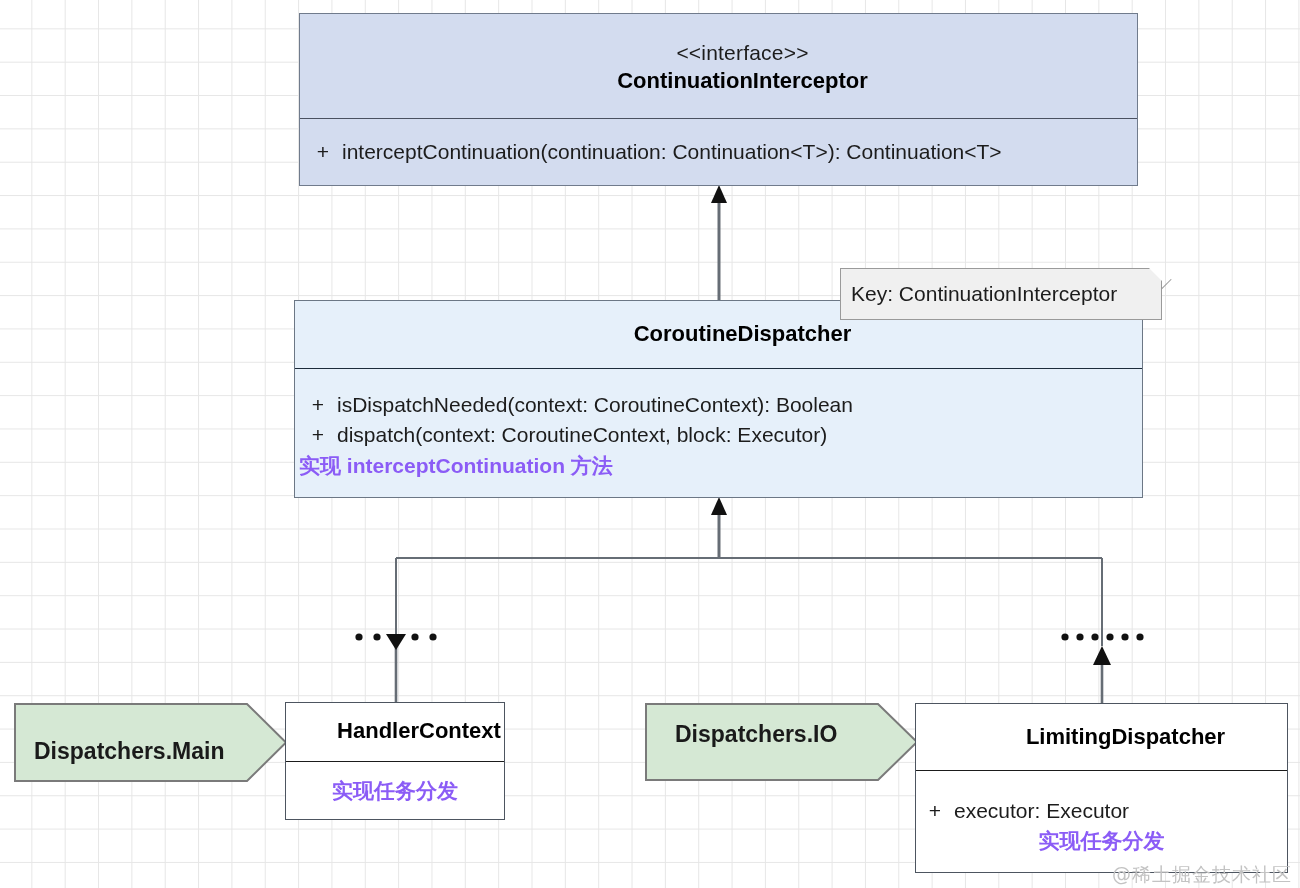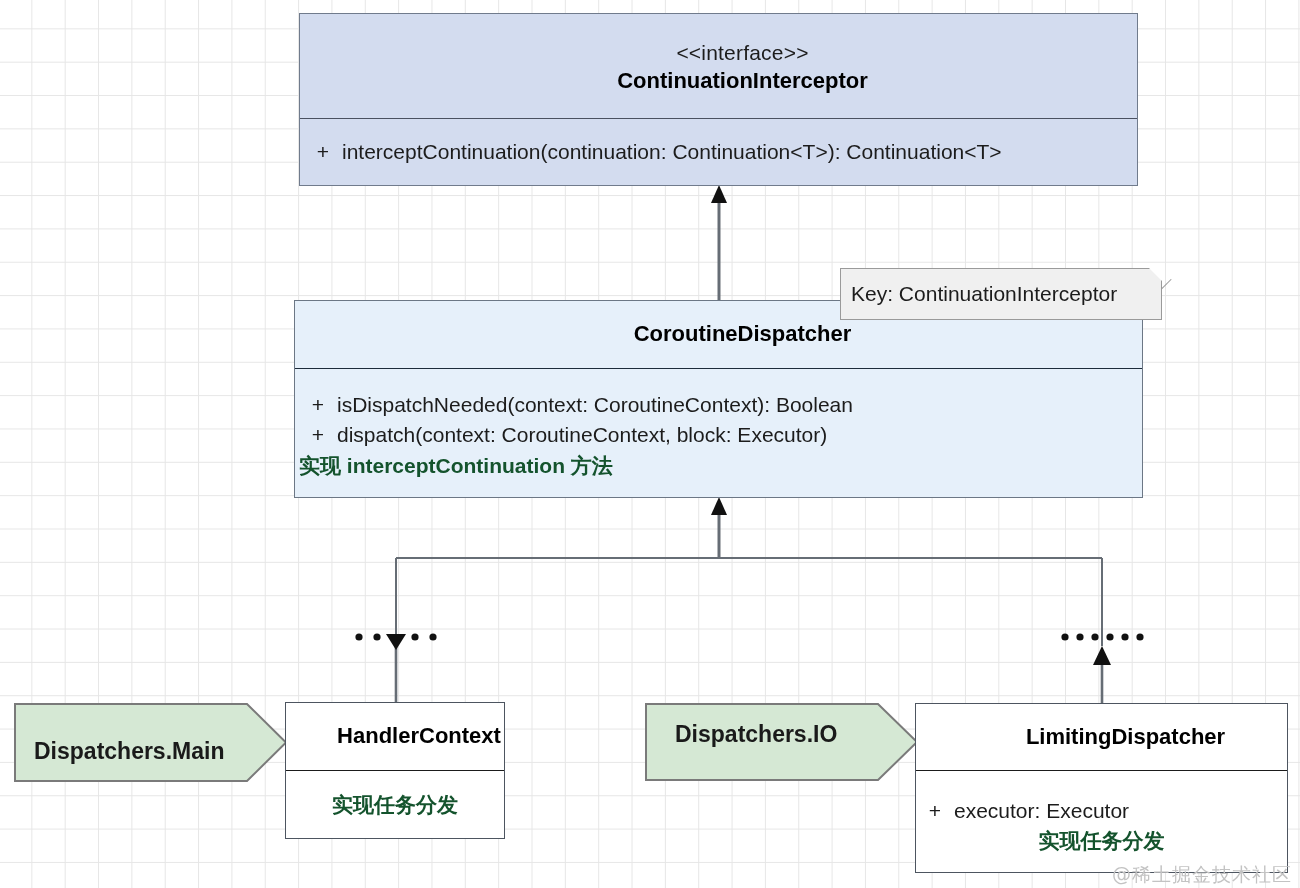--- a/index.html
+++ b/index.html
@@ -75,21 +75,21 @@
   }
   .vis {
     width: 38px;
     flex: 0 0 38px;
     text-align: center;
     font-size: 21px;
   }
   .cn-bold {
     font-weight: bold;
     font-size: 21px;
-    color: #14532d;
+    color: #8b5cf6;
     line-height: 1.4;
   }
 
   
   #box-interface {
     left: 299px; top: 13px; width: 839px; height: 173px;
     background: #d3dcef;
     border-color: #707b8c;
   }
   #box-interface .uml-head { height: 105px; padding-top: 4px; }
@@ -97,21 +97,21 @@
 
   #box-dispatcher {
     left: 294px; top: 300px; width: 849px; height: 198px;
     background: #e6f0fa;
     border-color: #6c7785;
   }
   #box-dispatcher .uml-head { height: 68px; }
   #box-dispatcher .uml-body { height: 130px; padding-left: 4px; padding-top: 4px; border-top-color: #1d2b3a; }
 
   #box-handler {
-    left: 285px; top: 702px; width: 220px; height: 137px;
+    left: 285px; top: 702px; width: 220px; height: 118px;
     background: #ffffff;
     border-color: #4d5560;
   }
   #box-handler .uml-head { height: 68px; }
   #box-handler .uml-body { height: 69px; align-items: center; border-top-color: #1b1b1b; }
 
   #box-limiting {
     left: 915px; top: 703px; width: 373px; height: 170px;
     background: #ffffff;
     border-color: #4d5560;

